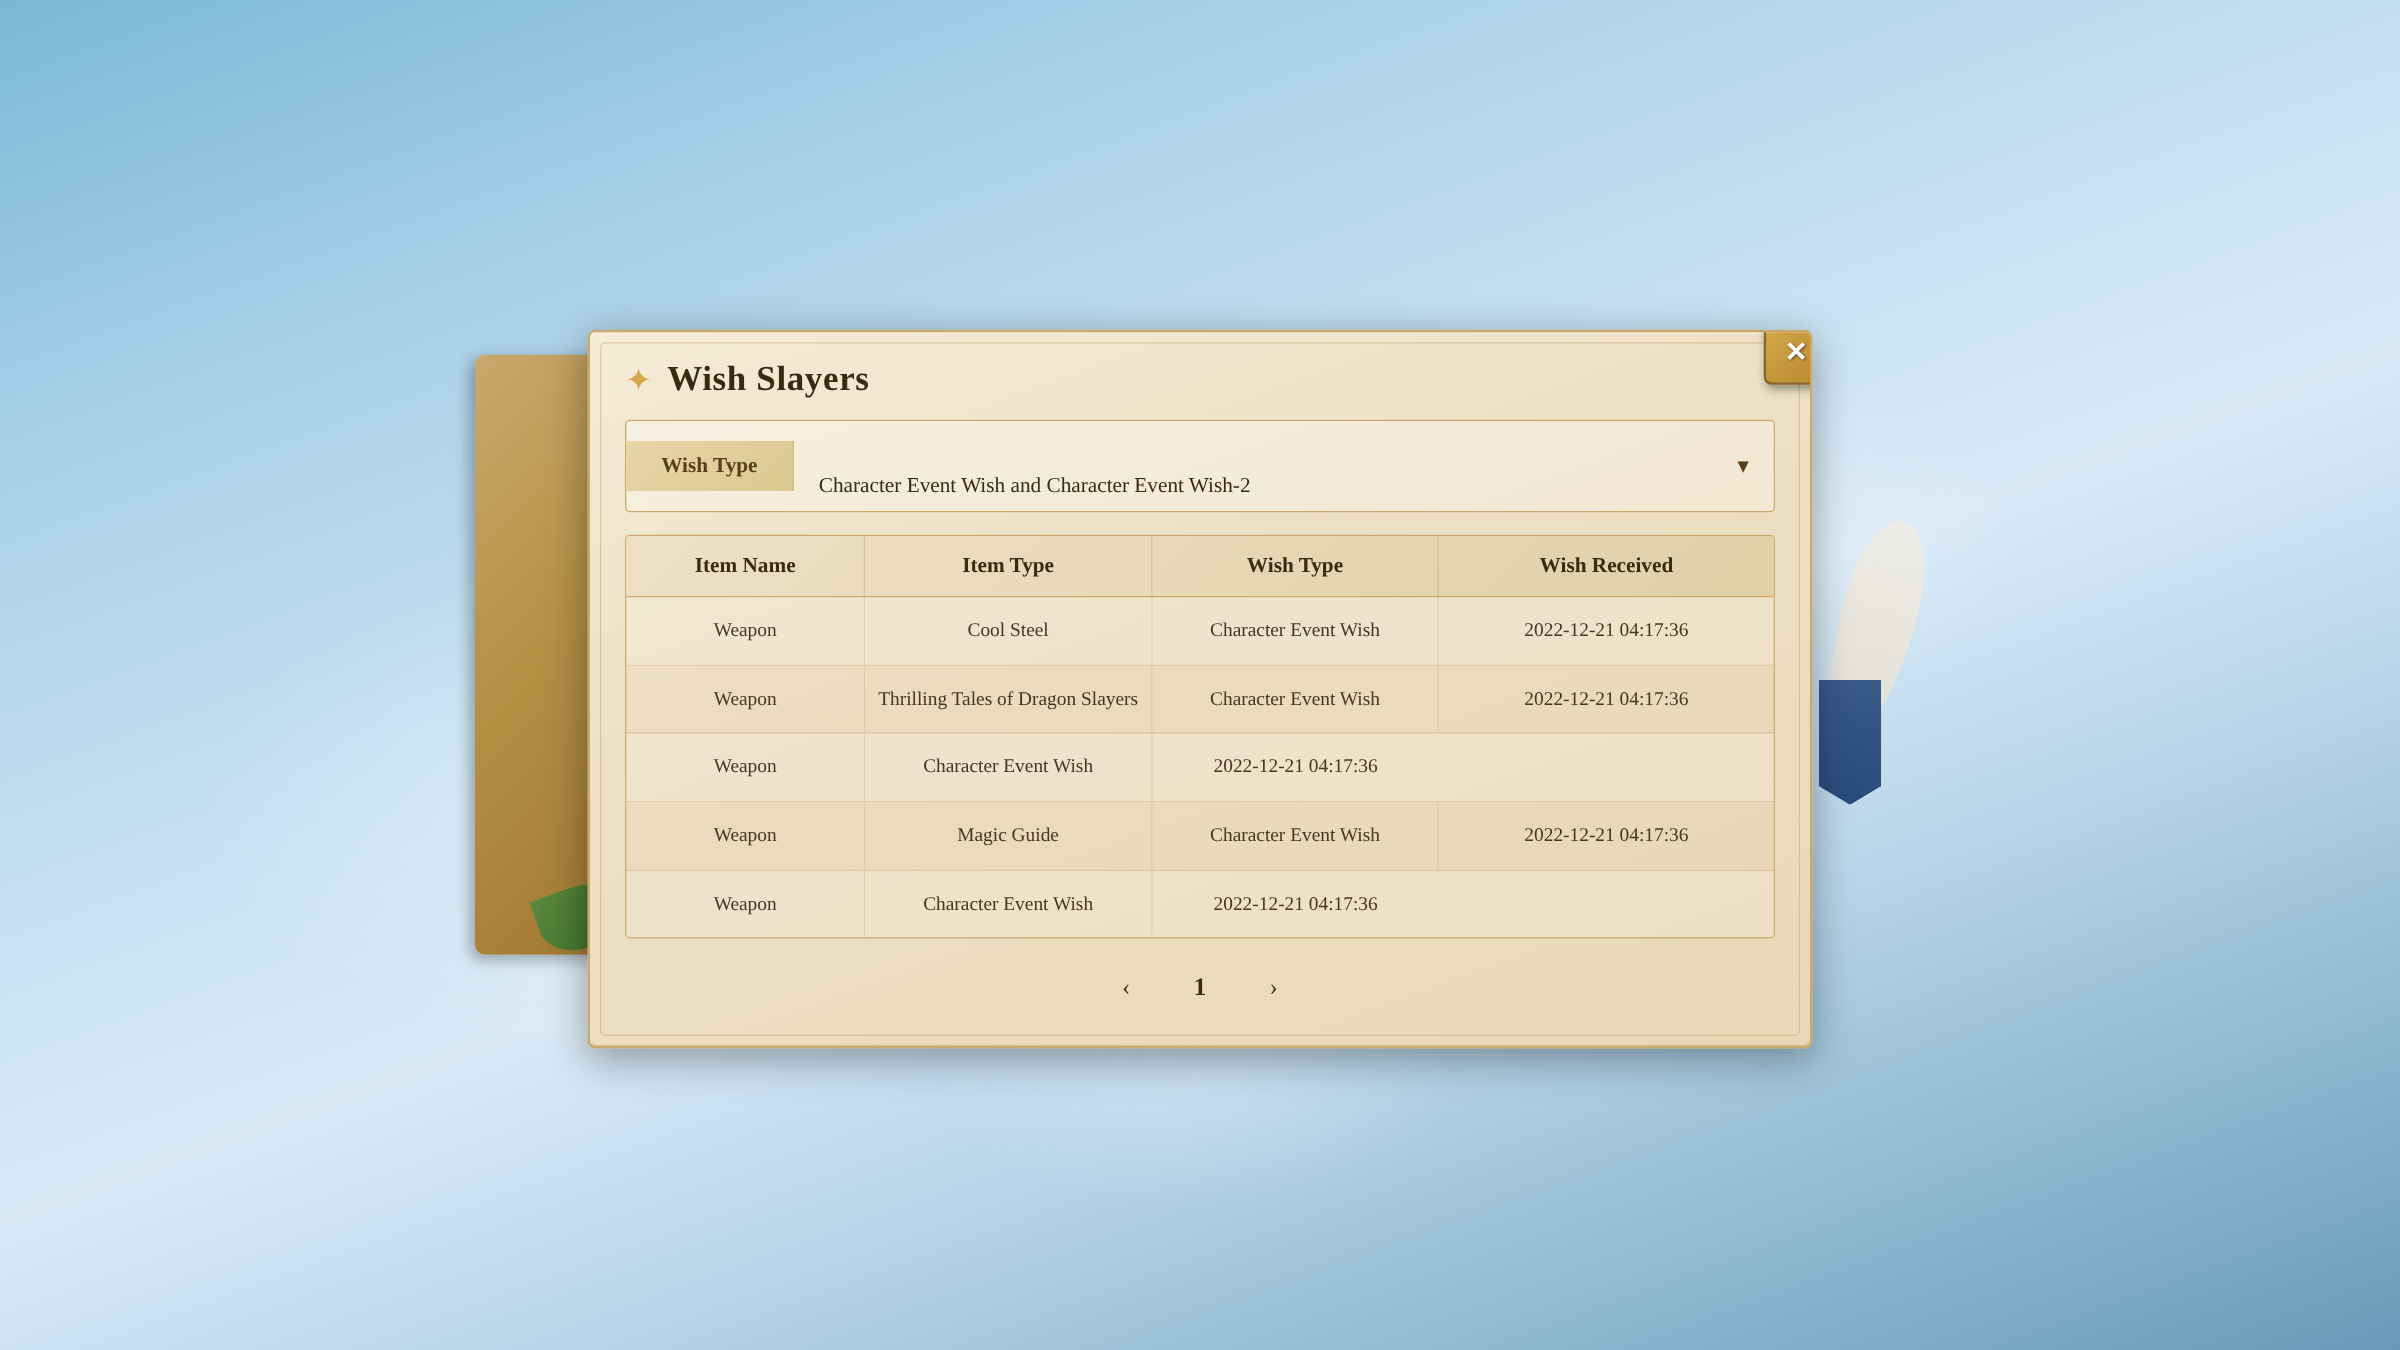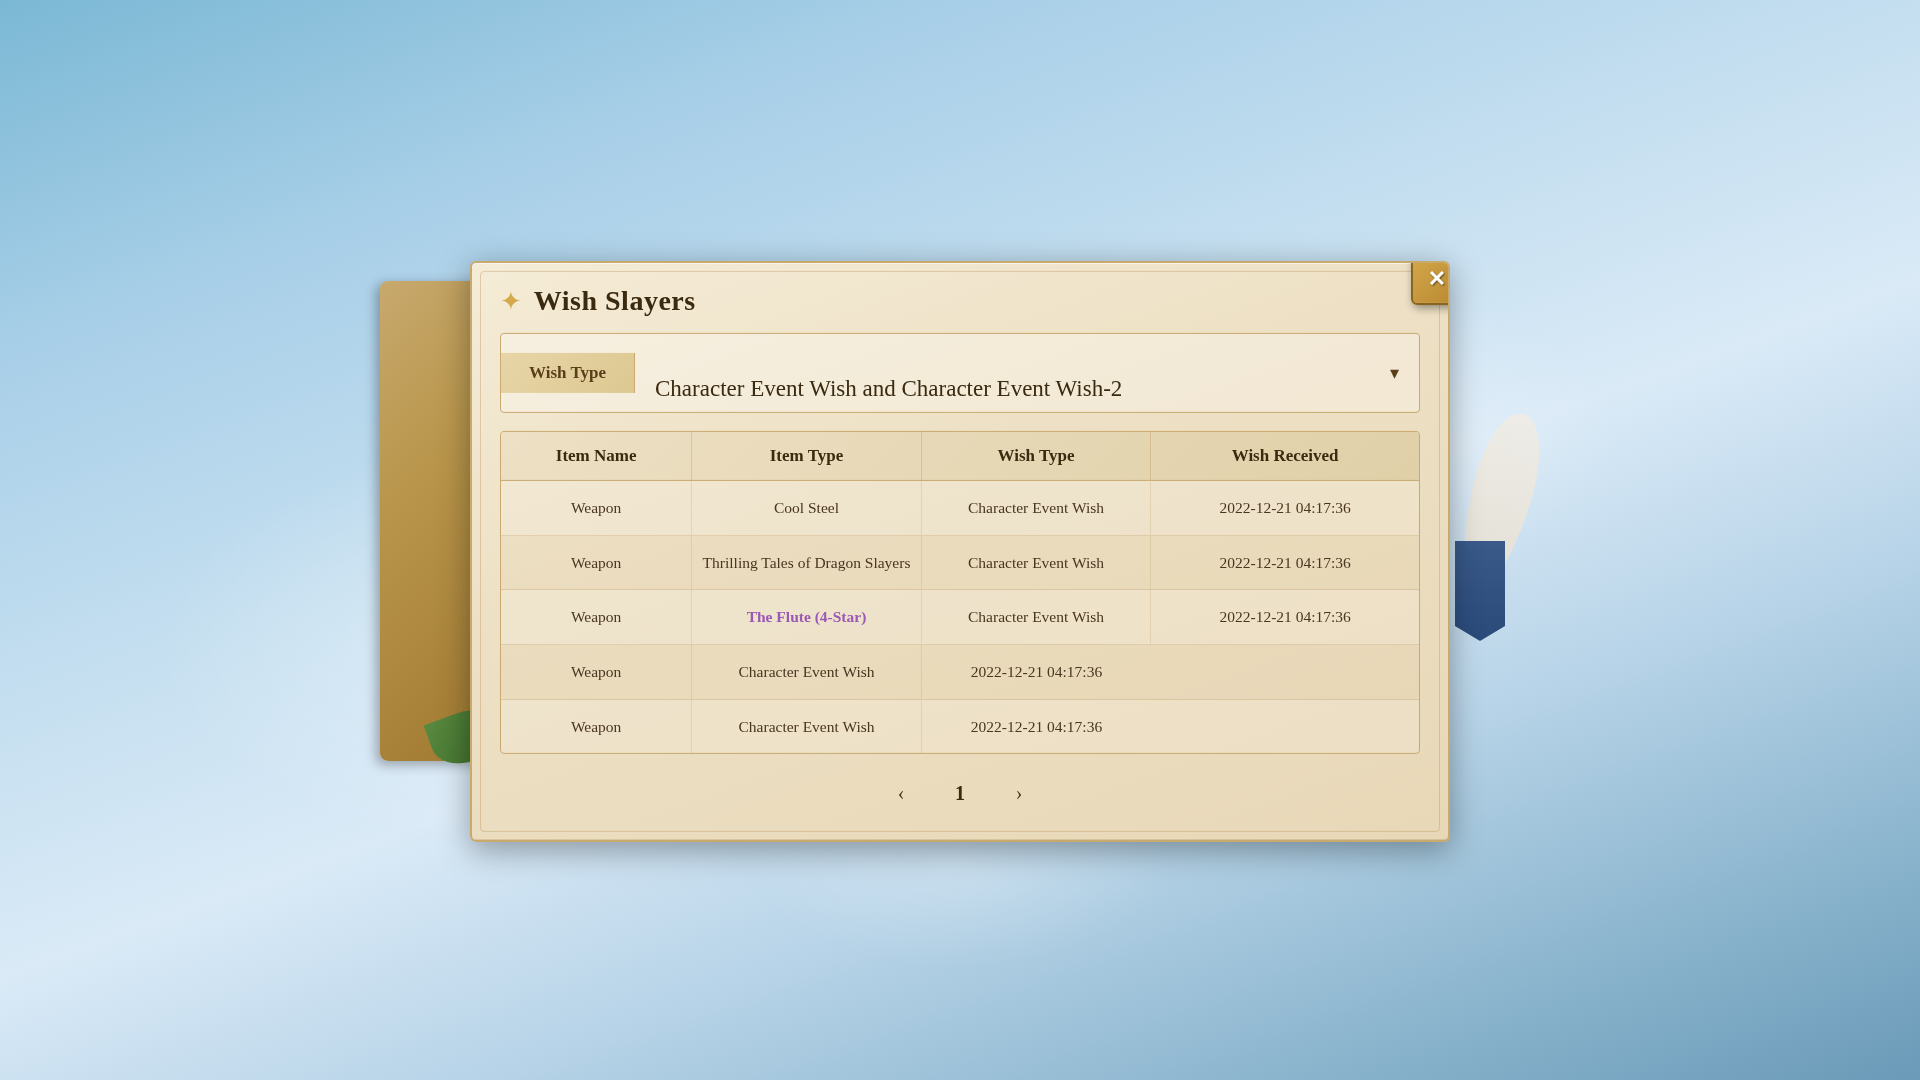--- a/index.html
+++ b/index.html
@@ -152,21 +152,21 @@
     .wish-type-selector {
       flex: 1;
       display: flex;
       align-items: center;
       justify-content: space-between;
       padding: 10px 20px;
       cursor: pointer;
     }
 
     .wish-type-value {
-      font-size: 23px;
+      font-size: 17px;
       color: #3a2a10;
       margin-top: 32px;
     }
 
     .chevron-icon {
       font-size: 18px;
       color: #5a3e1a;
     }
 
     
@@ -339,26 +339,26 @@
             <div class="td-cell">2022-12-21 04:17:36</div>
           </div>
           <div class="table-row">
             <div class="td-cell">Weapon</div>
             <div class="td-cell">Thrilling Tales of Dragon Slayers</div>
             <div class="td-cell">Character Event Wish</div>
             <div class="td-cell">2022-12-21 04:17:36</div>
           </div>
           <div class="table-row">
             <div class="td-cell">Weapon</div>
-            <div class="td-cell four-star">The Flute (4-Star)</div>
             <div class="td-cell">Character Event Wish</div>
             <div class="td-cell">2022-12-21 04:17:36</div>
           </div>
           <div class="table-row">
             <div class="td-cell">Weapon</div>
+            <div class="td-cell">Magic Guide</div>
             <div class="td-cell">Character Event Wish</div>
             <div class="td-cell">2022-12-21 04:17:36</div>
           </div>
           <div class="table-row">
             <div class="td-cell">Weapon</div>
             <div class="td-cell">Character Event Wish</div>
             <div class="td-cell">2022-12-21 04:17:36</div>
           </div>
         </div>
     </div>

